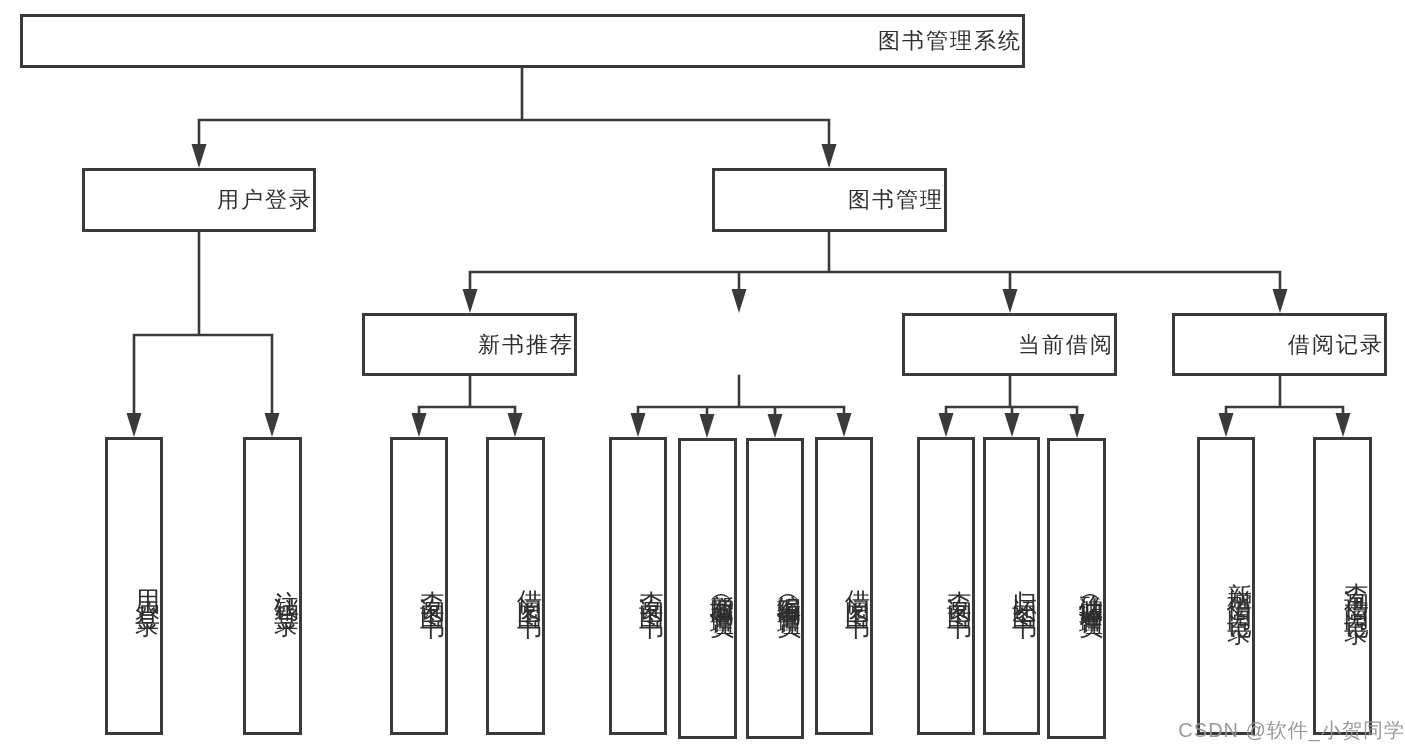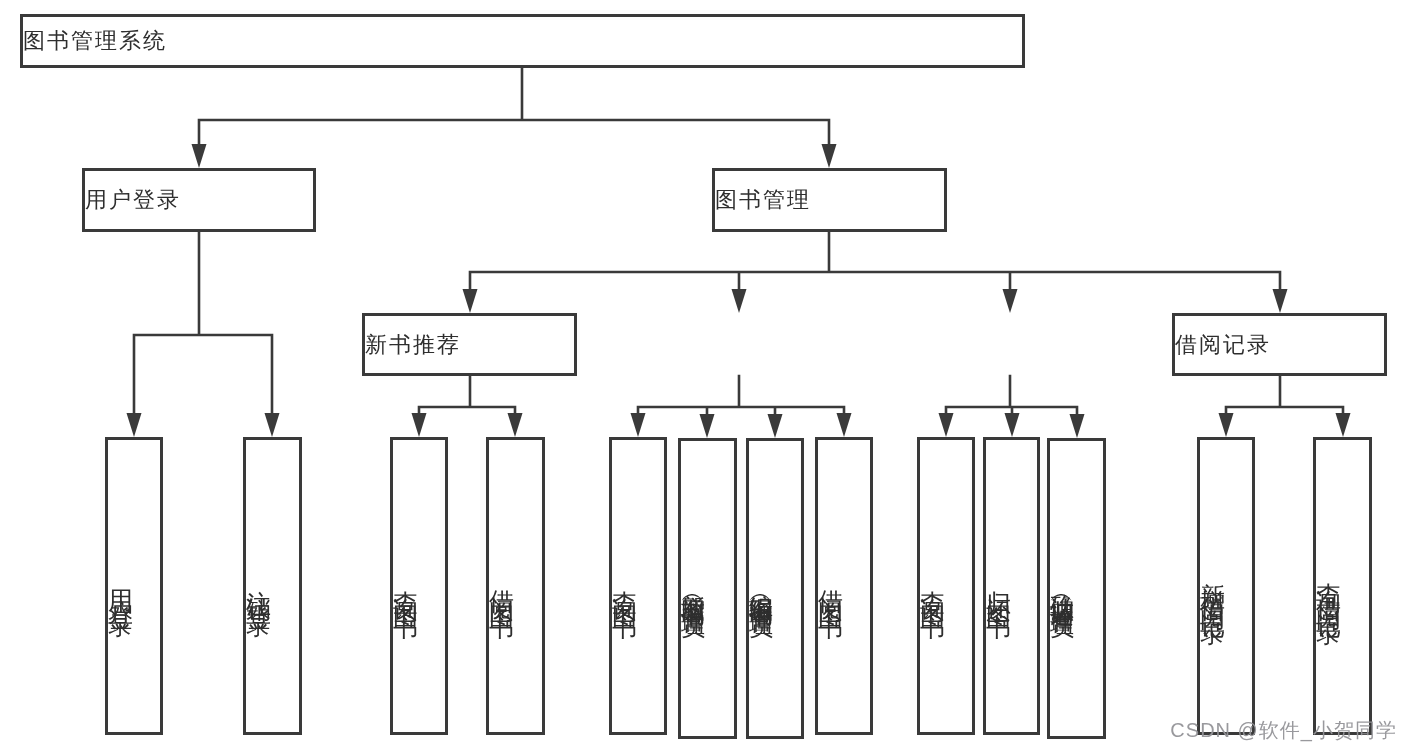--- a/index.html
+++ b/index.html
@@ -1,32 +1,32 @@
 <!DOCTYPE html>
 <html><head>
 <meta charset="utf-8">
 <style>
   html,body{margin:0;padding:0;background:#fff;}
   body{font-family:"Liberation Sans",sans-serif;}
   #canvas{position:relative;width:1405px;height:747px;background:#fff;overflow:hidden;}
   #connectors{position:absolute;left:0;top:0;width:1405px;height:747px;}
   .node{
     position:absolute;box-sizing:border-box;background:#fff;
-    border:3px solid #3a3a3a;display:flex;align-items:center;justify-content:flex-start;
+    border:3px solid #3a3a3a;display:flex;align-items:center;justify-content:flex-end;
     color:#2e2e2e;
   }
   .node.h .lbl{font-size:22px;letter-spacing:2px;white-space:nowrap;}
   .node.v .lbl{
     writing-mode:vertical-rl;text-orientation:mixed;
     font-size:25px;letter-spacing:8px;line-height:1;white-space:nowrap;
   }
   .node.v.mid .lbl{letter-spacing:8px;}
   .node.v.long .lbl{font-size:24px;letter-spacing:3px;}
   #watermark{
-    position:absolute;right:8px;bottom:3px;font-size:20px;color:rgba(148,148,152,0.95);
+    position:absolute;right:0;bottom:3px;font-size:20px;color:rgba(148,148,152,0.95);
     letter-spacing:1px;white-space:nowrap;
   }
 </style>
 </head>
 <body>
 
 <div id="canvas">
 
   <svg id="connectors" viewBox="0 0 1405 747" xmlns="http://www.w3.org/2000/svg">
       <g>
@@ -78,20 +78,23 @@
   <div class="node h" style="left:82px;top:168px;width:234px;height:64px">
     <span class="lbl">用户登录</span>
   </div>
   <div class="node h" style="left:712px;top:168px;width:235px;height:64px">
     <span class="lbl">图书管理</span>
   </div>
 
   <div class="node h" style="left:362px;top:313px;width:215px;height:63px">
     <span class="lbl">新书推荐</span>
   </div>
+  <div class="node h" style="left:902px;top:313px;width:215px;height:63px">
+    <span class="lbl">当前借阅</span>
+  </div>
   <div class="node h" style="left:1172px;top:313px;width:215px;height:63px">
     <span class="lbl">借阅记录</span>
   </div>
 
   <div class="node v" style="left:105px;top:437px;width:58px;height:298px">
     <span class="lbl">用户登录</span>
   </div>
   <div class="node v" style="left:243px;top:437px;width:59px;height:298px">
     <span class="lbl">注销登录</span>
   </div>

